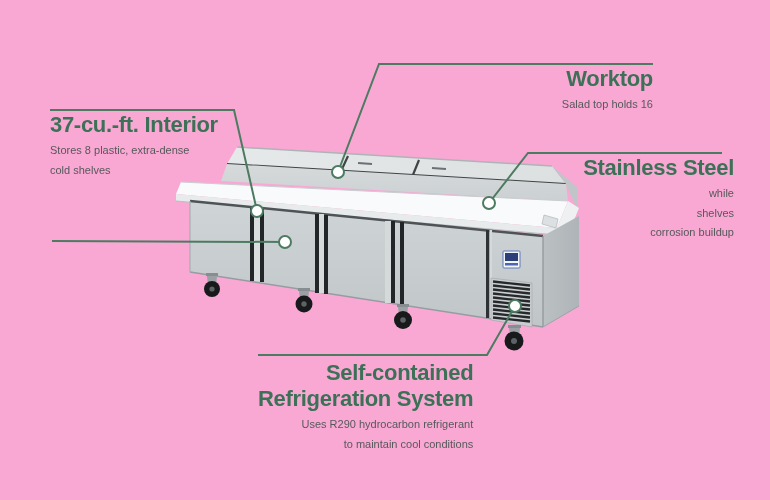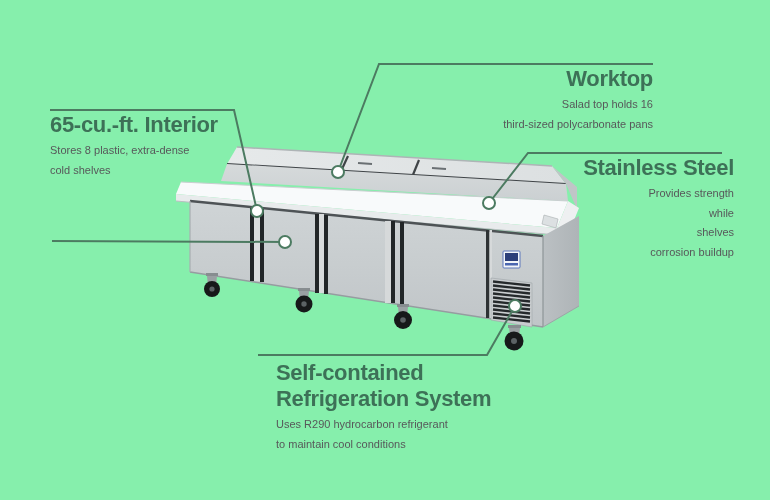--- a/index.html
+++ b/index.html
@@ -1,17 +1,17 @@
 <!DOCTYPE html>
 <html><head>
 <meta charset="utf-8">
 <style>
   html,body{margin:0;padding:0;background:#ffffff;}
   #stage{
-    position:relative;width:770px;height:500px;overflow:hidden;background:#86efac;
+    position:relative;width:770px;height:500px;overflow:hidden;background:#f9a8d4;
     font-family:"Liberation Sans",sans-serif;
   }
   #appliance-svg{position:absolute;left:0;top:0;}
   .callout{position:absolute;z-index:5;}
   .callout.align-right{text-align:right;}
   .callout-title{
     font-weight:700;font-size:22px;line-height:26px;color:#3D7157;letter-spacing:-0.3px;
     white-space:nowrap;
   }
   .callout-desc{
@@ -167,44 +167,42 @@
       <circle cx="489" cy="203" r="6"></circle>
       <circle cx="285" cy="242" r="6"></circle>
       <circle cx="515" cy="306" r="6"></circle>
     </g>
   </svg>
 
   <div class="callout align-right" style="right:117px;top:66px;">
     <div class="callout-title">Worktop</div>
     <div class="callout-desc">
       <div>Salad top holds 16</div>
-      <div>third-sized polycarbonate pans</div>
     </div>
   </div>
 
   <div class="callout" style="left:50px;top:112px;">
-    <div class="callout-title">65-cu.-ft. Interior</div>
+    <div class="callout-title">37-cu.-ft. Interior</div>
     <div class="callout-desc">
       <div>Stores 8 plastic, extra-dense</div>
       <div>cold shelves</div>
     </div>
   </div>
 
   <div class="callout align-right" style="right:36px;top:155px;">
     <div class="callout-title">Stainless Steel</div>
     <div class="callout-desc">
-      <div>Provides strength</div>
       <div>while</div>
       <div>shelves</div>
       <div>corrosion buildup</div>
     </div>
   </div>
 
 
-  <div class="callout" style="left:276px;top:360px;">
+  <div class="callout" style="left:258px;top:360px;text-align:right;">
     <div class="callout-title">
       <div>Self-contained</div>
       <div>Refrigeration System</div>
     </div>
     <div class="callout-desc">
       <div>Uses R290 hydrocarbon refrigerant</div>
       <div>to maintain cool conditions</div>
     </div>
   </div>
 

